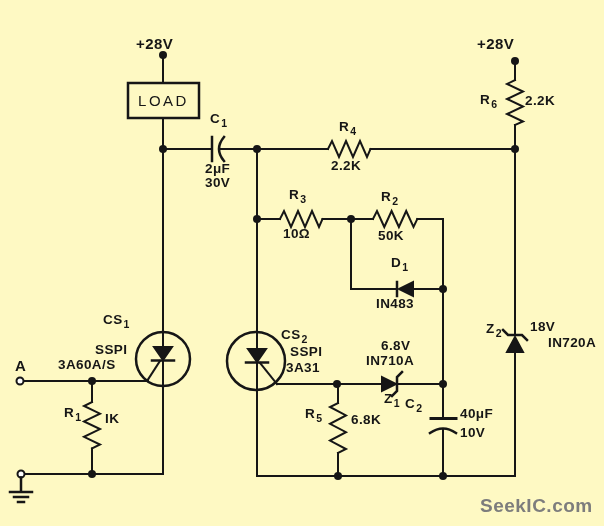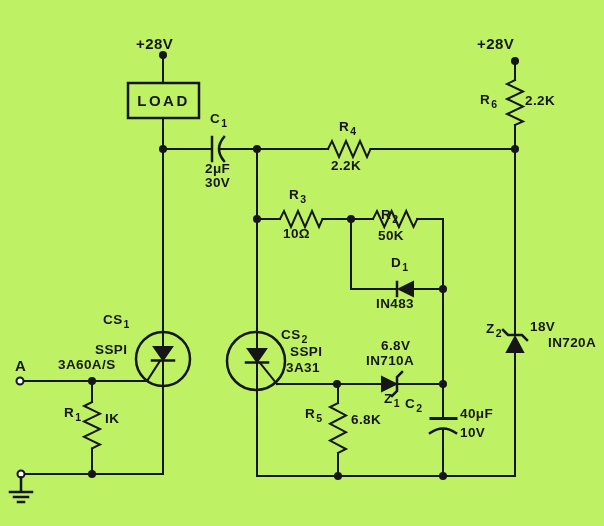--- a/index.html
+++ b/index.html
@@ -1,29 +1,29 @@
 <!DOCTYPE html>
 <html><head>
 <meta charset="utf-8">
 <style>
   html,body{margin:0;padding:0;background:#ffffff;}
   .canvas{
-    position:relative;width:604px;height:526px;background:#bef264;overflow:hidden;
+    position:relative;width:604px;height:526px;background:#fef9c3;overflow:hidden;
     font-family:"Liberation Sans",sans-serif;color:#161616;
   }
   .schematic{position:absolute;left:0;top:0;}
   .lbl{
     position:absolute;font-weight:bold;font-size:13.5px;line-height:14px;
     white-space:nowrap;letter-spacing:0.4px;color:#161616;
   }
   .big{font-size:15px;}
   .sub{font-size:10.5px;position:relative;top:4px;margin-left:1px;letter-spacing:0;}
   .load-text{
     position:absolute;left:128px;top:92px;width:71px;text-align:center;
-    font-weight:bold;font-size:15px;letter-spacing:2.5px;
+    font-weight:normal;font-size:15px;letter-spacing:2.5px;
   }
   .wm{
     position:absolute;left:480px;top:495px;color:#7d7d7d;
     font-weight:bold;font-size:19px;letter-spacing:0.5px;
   }
 </style>
 </head>
 <body>
 
 <div class="canvas">
@@ -172,21 +172,21 @@
 
   <div class="lbl" style="left:339px;top:120px"><span>R</span><span class="sub">4</span></div>
   <div class="lbl" style="left:331px;top:159px">2.2K</div>
 
   <div class="lbl" style="left:480px;top:93px"><span>R</span><span class="sub">6</span></div>
   <div class="lbl" style="left:525px;top:94px">2.2K</div>
 
   <div class="lbl" style="left:289px;top:188px"><span>R</span><span class="sub">3</span></div>
   <div class="lbl" style="left:283px;top:227px">10Ω</div>
 
-  <div class="lbl" style="left:381px;top:208px"><span>R</span><span class="sub">2</span></div>
+  <div class="lbl" style="left:381px;top:190px"><span>R</span><span class="sub">2</span></div>
   <div class="lbl" style="left:378px;top:229px">50K</div>
 
   <div class="lbl" style="left:391px;top:256px"><span>D</span><span class="sub">1</span></div>
   <div class="lbl" style="left:376px;top:297px">IN483</div>
 
   <div class="lbl" style="left:103px;top:313px"><span>CS</span><span class="sub">1</span></div>
   <div class="lbl" style="left:95px;top:343px">SSPI</div>
   <div class="lbl" style="left:58px;top:358px">3A60A/S</div>
 
   <div class="lbl" style="left:281px;top:328px"><span>CS</span><span class="sub">2</span></div>
@@ -206,13 +206,14 @@
 
   <div class="lbl" style="left:305px;top:407px"><span>R</span><span class="sub">5</span></div>
   <div class="lbl" style="left:351px;top:413px">6.8K</div>
 
   <div class="lbl" style="left:405px;top:397px"><span>C</span><span class="sub">2</span></div>
   <div class="lbl" style="left:460px;top:407px">40μF</div>
   <div class="lbl" style="left:460px;top:426px">10V</div>
 
   <div class="lbl big" style="left:15px;top:359px">A</div>
 
+  <div class="wm">SeekIC.com</div>
 </div>
 
 </body></html>

